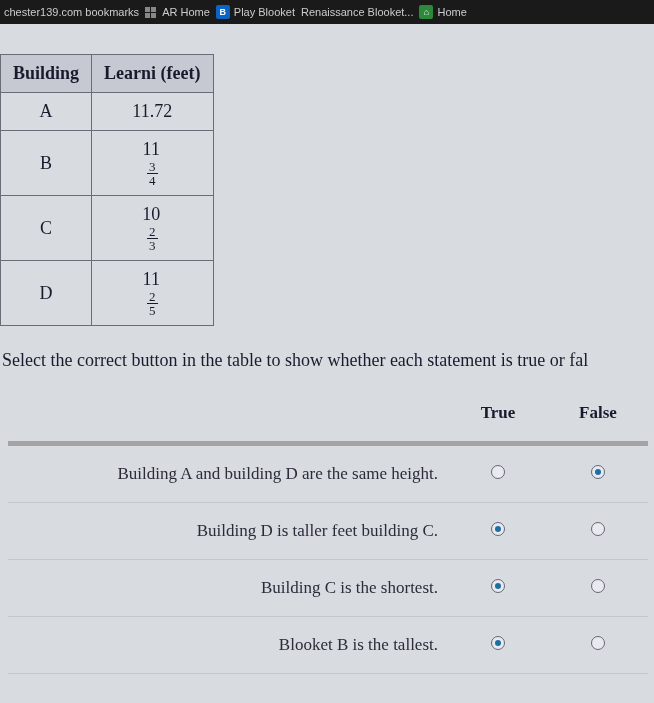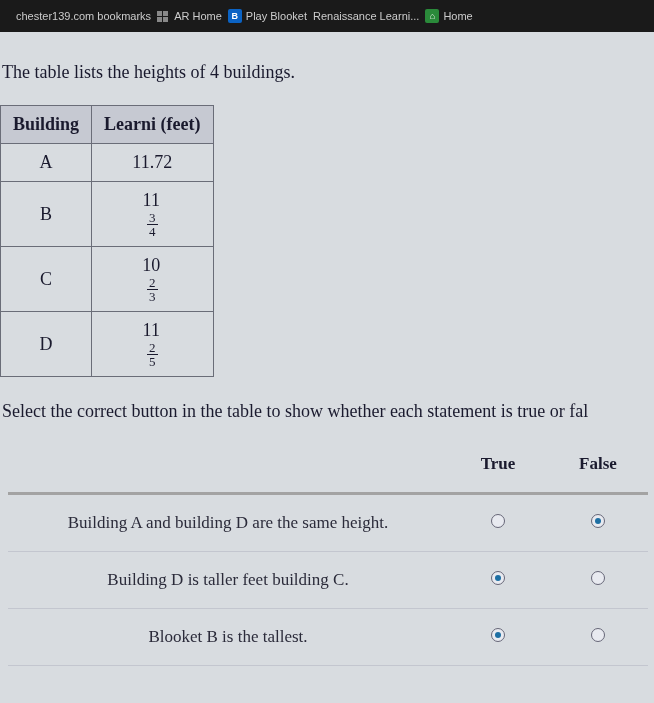--- a/index.html
+++ b/index.html
@@ -9,24 +9,24 @@
     font-family: Georgia, 'Times New Roman', serif;
     background: #d8dce0;
     color: #1a1a2e;
     overflow: hidden;
   }
   .bookmark-bar {
     background: #1a1a1a;
     color: #ccc;
     font-family: Arial, sans-serif;
     font-size: 11px;
-    height: 32px;
+    height: 24px;
     display: flex;
     align-items: center;
-    padding: 0 16px;
+    padding: 0 4px;
     gap: 6px;
     white-space: nowrap;
   }
   .bm-item { display: flex; align-items: center; gap: 4px; }
   .bm-icon {
     width: 14px; height: 14px;
     display: inline-flex; align-items: center; justify-content: center;
     font-size: 9px; font-weight: bold;
     border-radius: 2px;
   }
@@ -80,24 +80,24 @@
     padding: 24px 0 14px 2px;
   }
   .tf-table {
     width: 640px;
     border-collapse: collapse;
     margin-left: 8px;
   }
   .tf-table th, .tf-table td {
     padding: 18px 10px;
     font-size: 17px;
-    text-align: center;
+    text-align: right;
   }
   .tf-table thead th {
-    border-bottom: 3px solid #a3a3a3;
+    border-bottom: 5px solid #a3a3a3;
     font-weight: bold;
     text-align: center;
     font-family: Liberation Serif, serif;
   }
   .tf-table thead th:first-child { text-align: left; }
   .tf-table tbody tr { border-bottom: 1px solid #c3c6cf; }
   .tf-table td.stmt { width: 440px; color: #2b2b3a; }
   .tf-table td.opt { text-align: center; width: 100px; }
   .radio {
     width: 14px; height: 14px;
@@ -132,31 +132,30 @@
       </span>
   </div>
   <div class="bm-item">
     <span>AR Home</span>
   </div>
   <div class="bm-item">
     <span class="bm-icon" style="background:#0b63c4;color:#fff;">B</span>
     <span>Play Blooket</span>
   </div>
   <div class="bm-item">
-    <span>Renaissance Learni...</span>
+    <span>Renaissance Blooket...</span>
   </div>
   <div class="bm-item">
     <span class="bm-icon" style="background:#2a8a3a;color:#fff;">⌂</span>
     <span>Home</span>
   </div>
 </div>
 
 <div class="content">
 
-  <div class="intro">The table lists the heights of 4 buildings.</div>
 
   <table class="height-table">
     <thead>
       <tr>
         <th>Building</th>
         <th>Learni (feet)</th>
       </tr>
     </thead>
     <tbody>
       <tr>
@@ -217,20 +216,25 @@
           <td class="stmt">Building A and building D are the same height.</td>
           <td class="opt"><span class="radio"></span></td>
           <td class="opt"><span class="radio selected"></span></td>
         </tr>
         <tr>
           <td class="stmt">Building D is taller feet building C.</td>
           <td class="opt"><span class="radio selected"></span></td>
           <td class="opt"><span class="radio"></span></td>
         </tr>
         <tr>
+          <td class="stmt">Building C is the shortest.</td>
+          <td class="opt"><span class="radio selected"></span></td>
+          <td class="opt"><span class="radio"></span></td>
+        </tr>
+        <tr>
           <td class="stmt">Blooket B is the tallest.</td>
           <td class="opt"><span class="radio selected"></span></td>
           <td class="opt"><span class="radio"></span></td>
         </tr>
       </tbody>
   </table>
 
 </div>
 
 </body></html>

